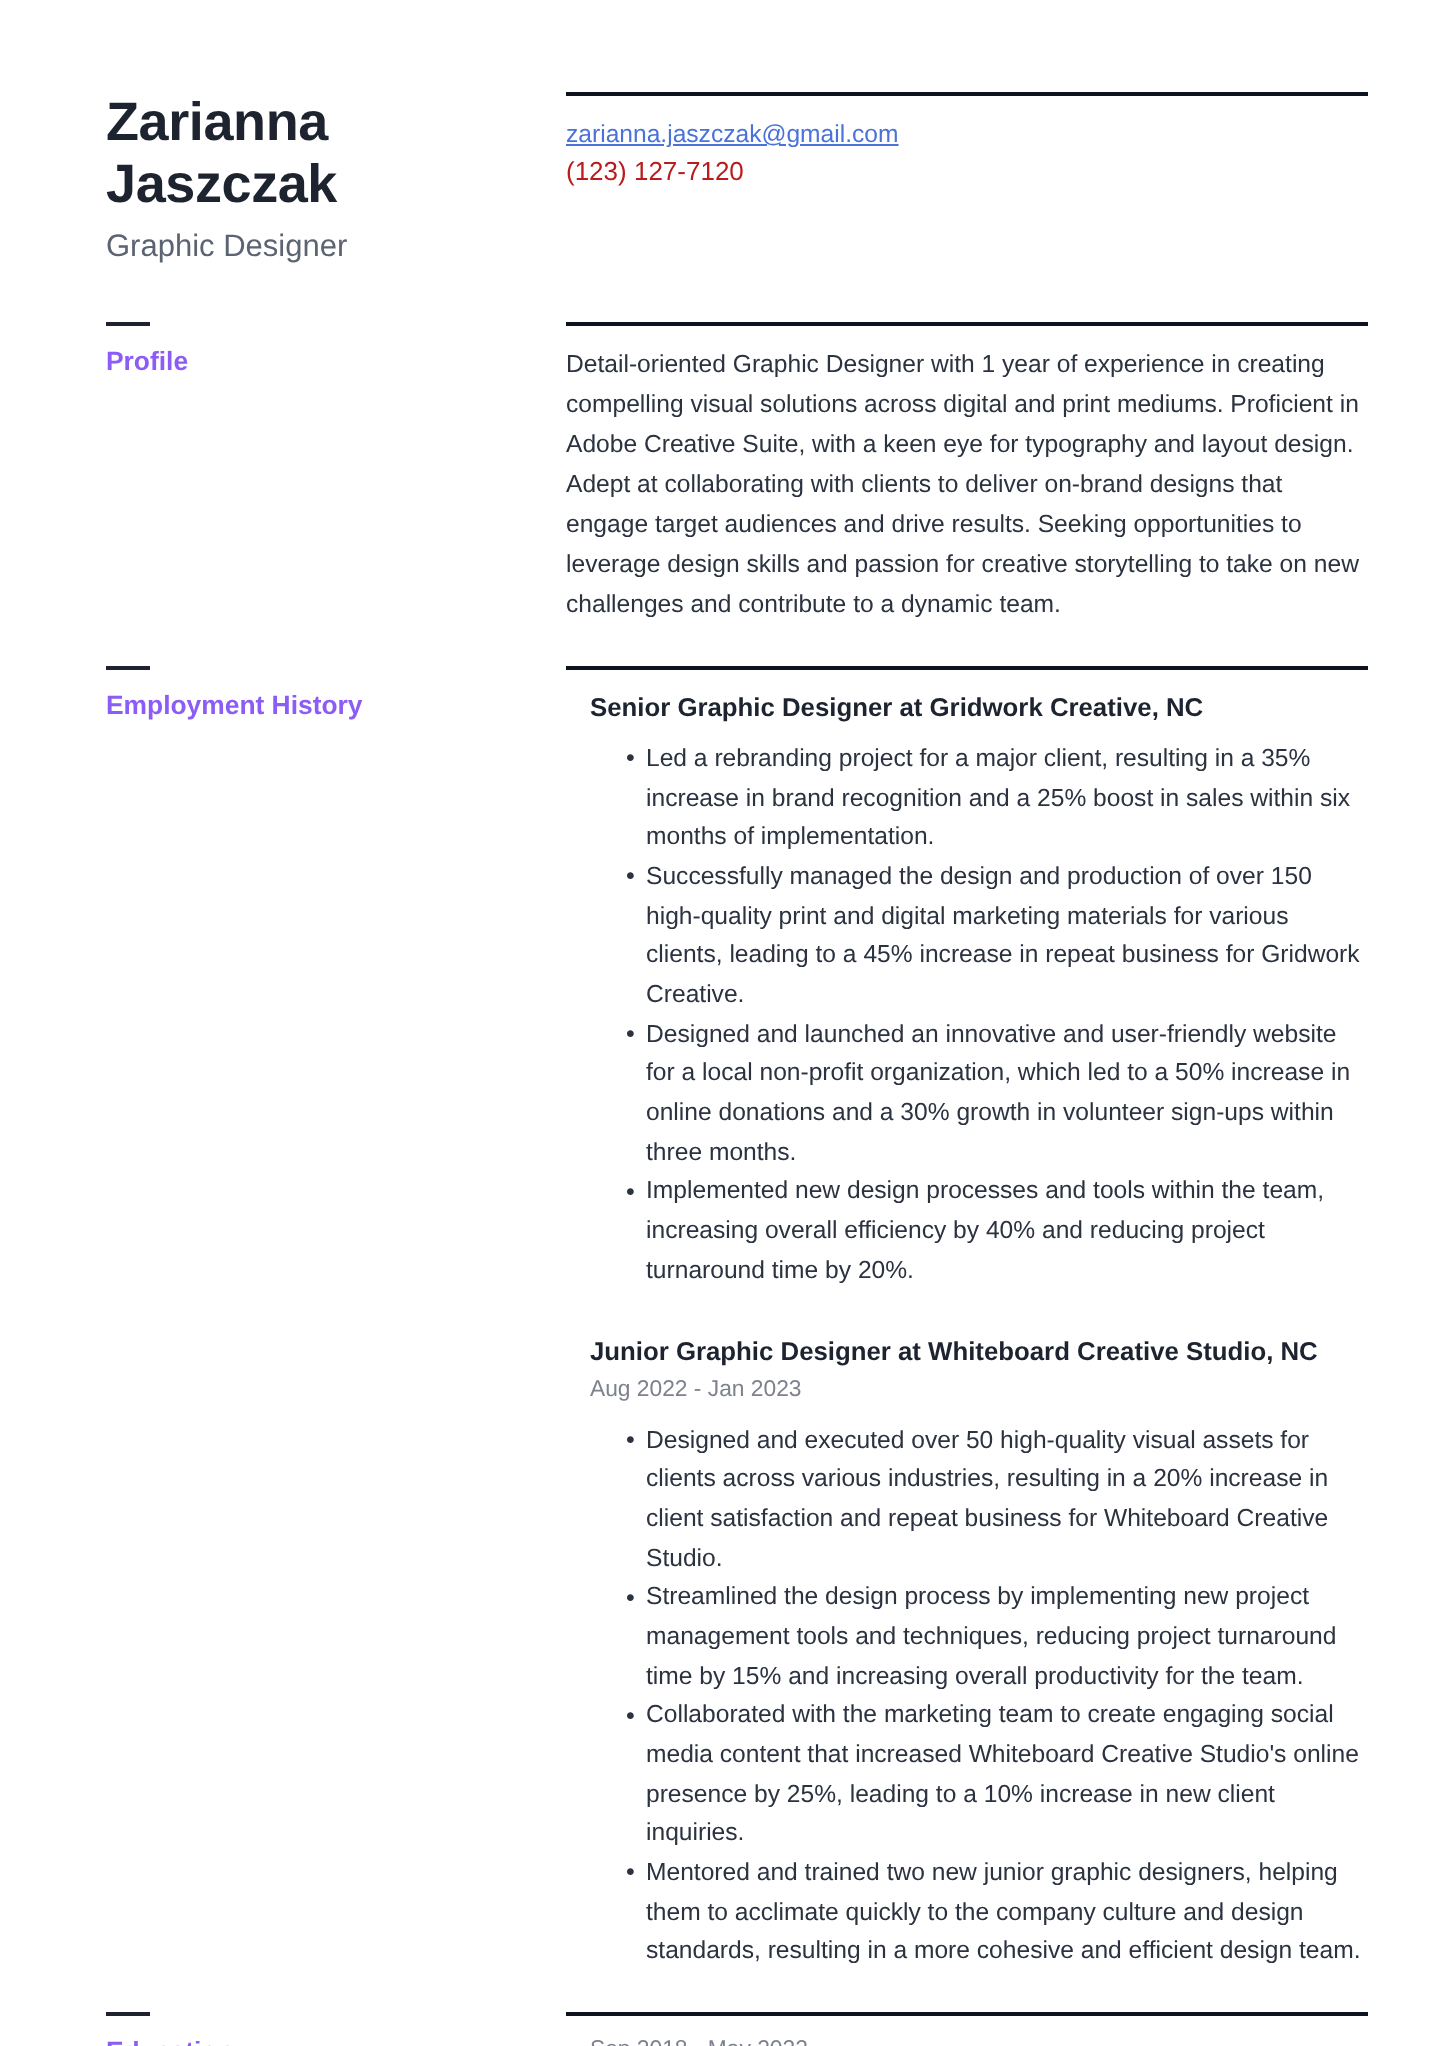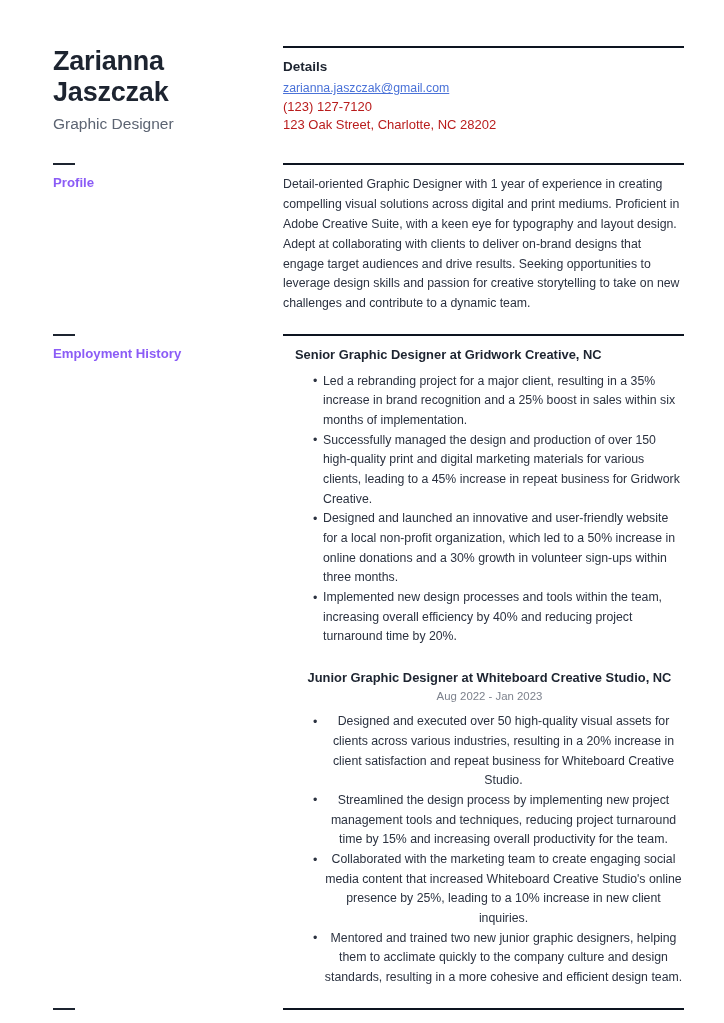--- a/index.html
+++ b/index.html
@@ -108,21 +108,20 @@
     line-height: 1.62;
     color: #2b3240;
     margin: 0;
   }
 
   .entry {
     margin: 0 0 0 12px;
   }
   .entry + .entry {
     margin-top: 22px;
-    text-align: center;
   }
   .entry-title {
     font-size: 12.9px;
     font-weight: bold;
     color: #1d2430;
     line-height: 1.42;
     margin: 0;
   }
   .entry-date {
     font-size: 11.4px;
@@ -160,26 +159,24 @@
 
 <div class="resume-page">
 
   <div class="header-row">
     <div class="col-left">
       <div class="candidate-name">Zarianna Jaszczak</div>
       <div class="candidate-title">Graphic Designer</div>
     </div>
     <div class="col-right">
       <div class="rule"></div>
-      <div class="details-heading">Details</div>
       <div>
         <a class="details-link" href="#">zarianna.jaszczak@gmail.com</a>
       </div>
       <div class="details-line">(123) 127-7120</div>
-      <div class="details-line">123 Oak Street, Charlotte, NC 28202</div>
     </div>
   </div>
 
   <div class="spacer-profile"></div>
 
   <div class="section-row">
     <div class="col-left">
       <div class="section-dash"></div>
       <div class="section-label">Profile</div>
     </div>

